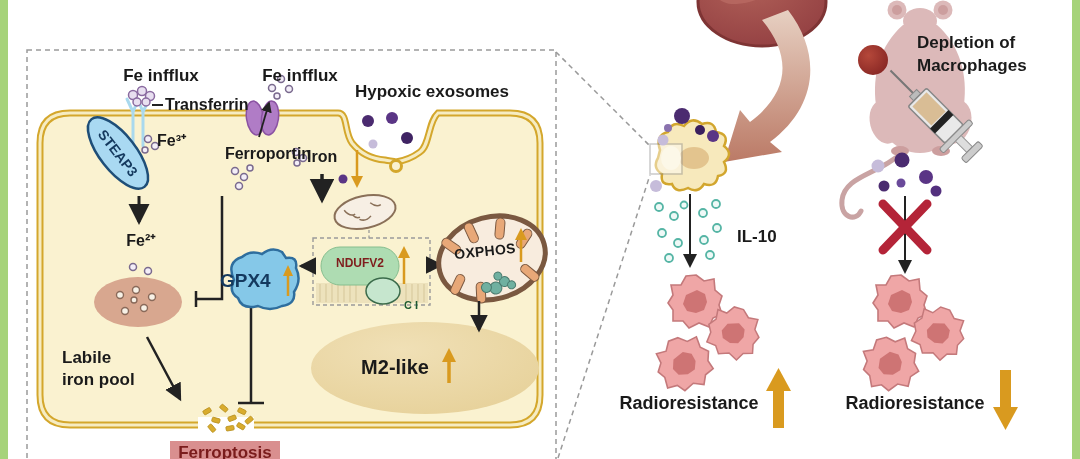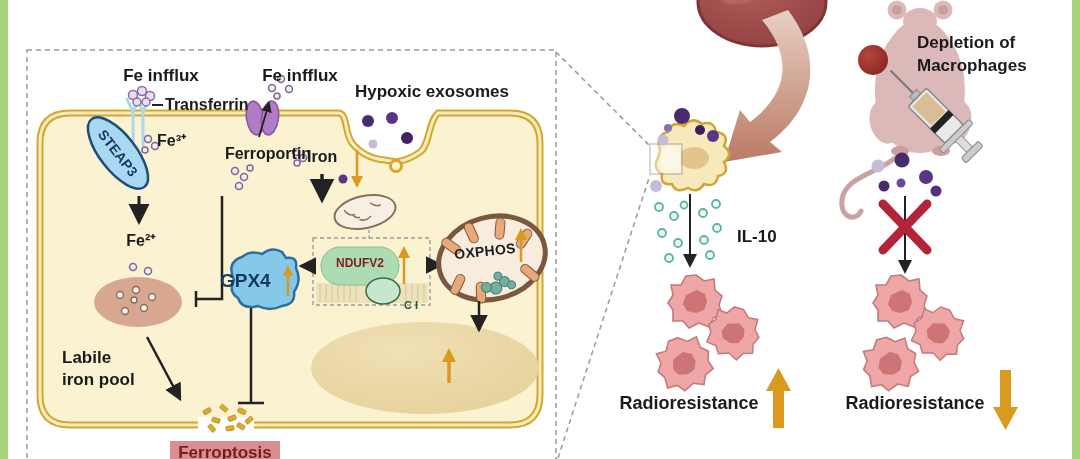--- a/index.html
+++ b/index.html
@@ -347,20 +347,21 @@
 <div class="label s17 c" style="left:343px;top:82px;width:178px;">Hypoxic exosomes</div>
 <div class="label s16 c" style="left:212px;top:144px;width:112px;">Ferroportin</div>
 <div class="label s16" style="left:307px;top:147px;">Iron</div>
 <div class="label s16 c" style="left:115px;top:231px;width:52px;">Fe²⁺</div>
 <div class="label s17" style="left:62px;top:327px;line-height:1.3;margin-top:20px;">Labile
 iron pool</div>
 <div class="label gpx4 c" style="left:220px;top:270px;width:38px;">GPX4</div>
 <div class="label ndufv2 c" style="left:321px;top:256px;width:78px;">NDUFV2</div>
 <div class="label ci c" style="left:370px;top:299px;width:26px;margin-left:28px;">C I</div>
 <div class="label oxphos c" style="left:452px;top:243px;width:66px;transform:rotate(-6deg);">OXPHOS</div>
+<div class="label m2 c" style="left:352px;top:355px;width:86px;">M2-like</div>
 <div class="ferro-box">Ferroptosis</div>
 
 <div class="label s17" style="left:917px;top:32px;line-height:1.35;">Depletion of
 Macrophages</div>
 <div class="label s17" style="left:737px;top:227px;">IL-10</div>
 <div class="label s18 c" style="left:608px;top:393px;width:162px;">Radioresistance</div>
 <div class="label s18 c" style="left:834px;top:393px;width:162px;">Radioresistance</div>
 </div>
 
 </body></html>

